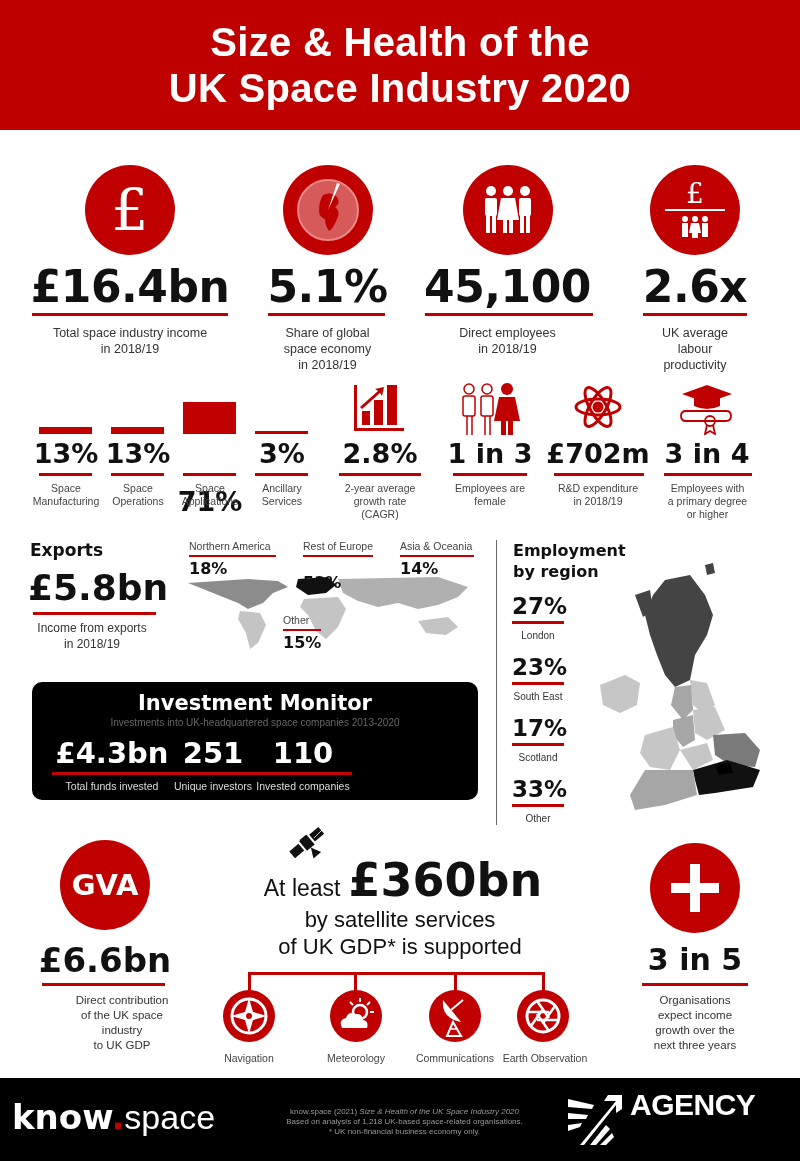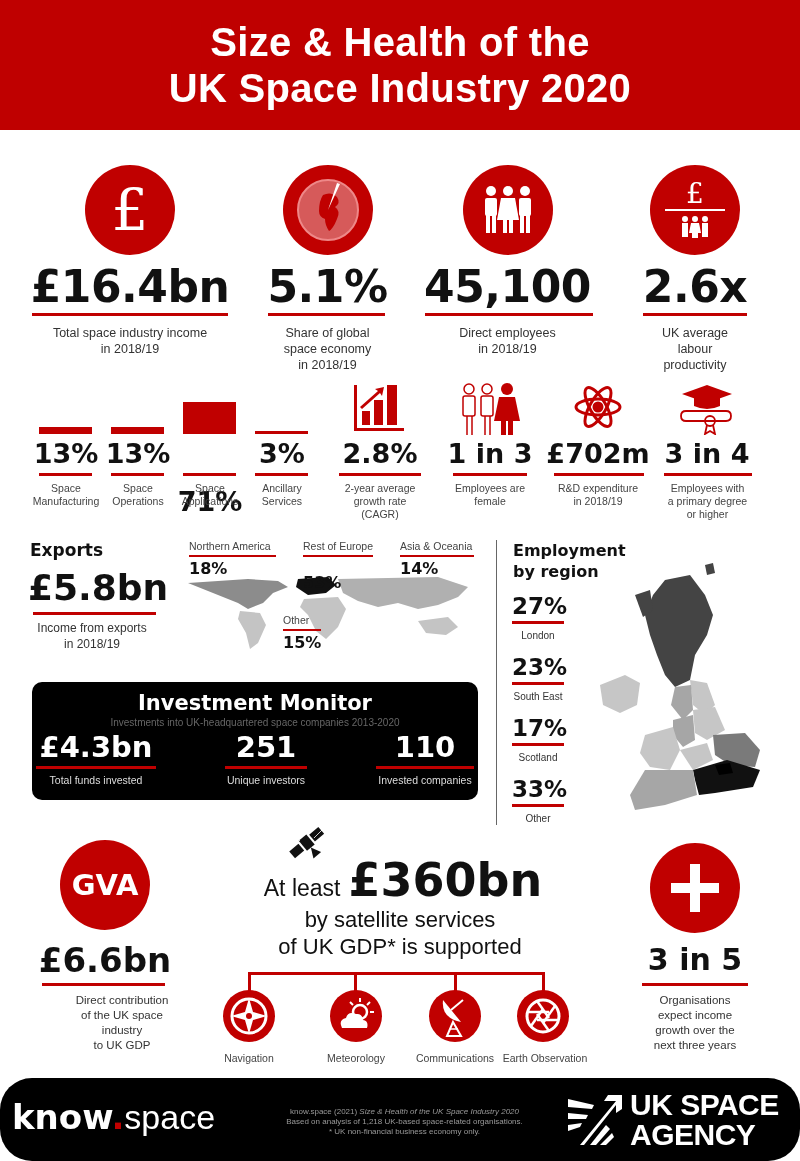--- a/index.html
+++ b/index.html
@@ -17,31 +17,31 @@
   .big { font-family: "DejaVu Sans", sans-serif; font-weight: bold; font-size: 44px; letter-spacing: -0.5px; line-height: 1; text-align: center; }
   .uline { height: 3px; background: #c00000; }
   .cap { font-family: "Liberation Sans", sans-serif; font-size: 12.5px; color: #333; line-height: 16px; text-align: center; }
   .mid { font-weight: bold; font-size: 27px; line-height: 1; text-align: center; }
   .small-cap { font-family: "Liberation Sans", sans-serif; font-size: 10.5px; color: #444; line-height: 13px; text-align: center; }
 
   
   .invest { left: 32px; top: 682px; width: 446px; height: 118px; background: #000; border-radius: 10px; color: #fff; }
   .invest .title { font-weight: bold; font-size: 21px; text-align: center; margin-top: 9px; }
   .invest .sub { font-family: "Liberation Sans", sans-serif; font-size: 10px; color: #666; text-align: center; margin-top: 2px; }
-  .invest .stats { display: flex; justify-content: space-between; padding: 0 4px; margin-top: 2px; }
+  .invest .stats { display: flex; padding: 0 20px; margin-top: 8px; }
   .invest .stat { display: flex; flex-direction: column; align-items: center; }
   .invest .num { font-weight: bold; font-size: 29px; line-height: 34px; }
   .invest .bar { height: 3px; background: #c00000; width: 100%; margin-top: 2px; }
   .invest .lbl { font-family: "Liberation Sans", sans-serif; font-size: 10.5px; color: #ddd; margin-top: 5px; white-space: nowrap; }
 
   .region-pct { font-weight: bold; font-size: 23px; line-height: 1; }
   .region-bar { width: 52px; height: 3px; background: #c00000; margin-top: 3px; }
   .region-lbl { font-family: "Liberation Sans", sans-serif; font-size: 10px; color: #333; width: 52px; text-align: center; margin-top: 6px; }
 
-  .footer { left: 0; top: 1078px; width: 800px; height: 83px; background: #000; color: #fff; border-radius: 32px; }
+  .footer { left: 0; top: 1078px; width: 800px; height: 83px; background: #000; color: #fff; }
 </style>
 </head>
 <body>
 
 <div class="abs header">
   <div class="t">Size &amp; Health of the</div>
   <div class="t">UK Space Industry 2020</div>
 </div>
 
 <div class="abs circle" style="left:85px;top:165px;">
@@ -449,16 +449,15 @@
     <svg width="58" height="58" viewBox="0 0 58 58" fill="#fff">
       <path d="M14 54 L50 10 L38 10 L42 4 L56 4 L56 18 L50 22 L50 14 L18 54z"></path>
       <path d="M2 8 L28 14 L26 18 L2 16z"></path>
       <path d="M2 22 L22 24 L20 28 L2 28z"></path>
       <path d="M2 34 L16 32 L14 36 L2 40z"></path>
       <path d="M24 54 L40 34 L44 38 L30 54z"></path>
       <path d="M34 54 L46 42 L48 46 L40 54z"></path>
     </svg>
   </div>
   <div class="abs" style="left:630px;top:12px;font-family:'Liberation Sans',sans-serif;font-weight:bold;font-size:30px;line-height:30px;letter-spacing:-0.5px;">
-    <div>UK SPACE</div>
     <div>AGENCY</div>
   </div>
 </div>
 
 </body></html>

